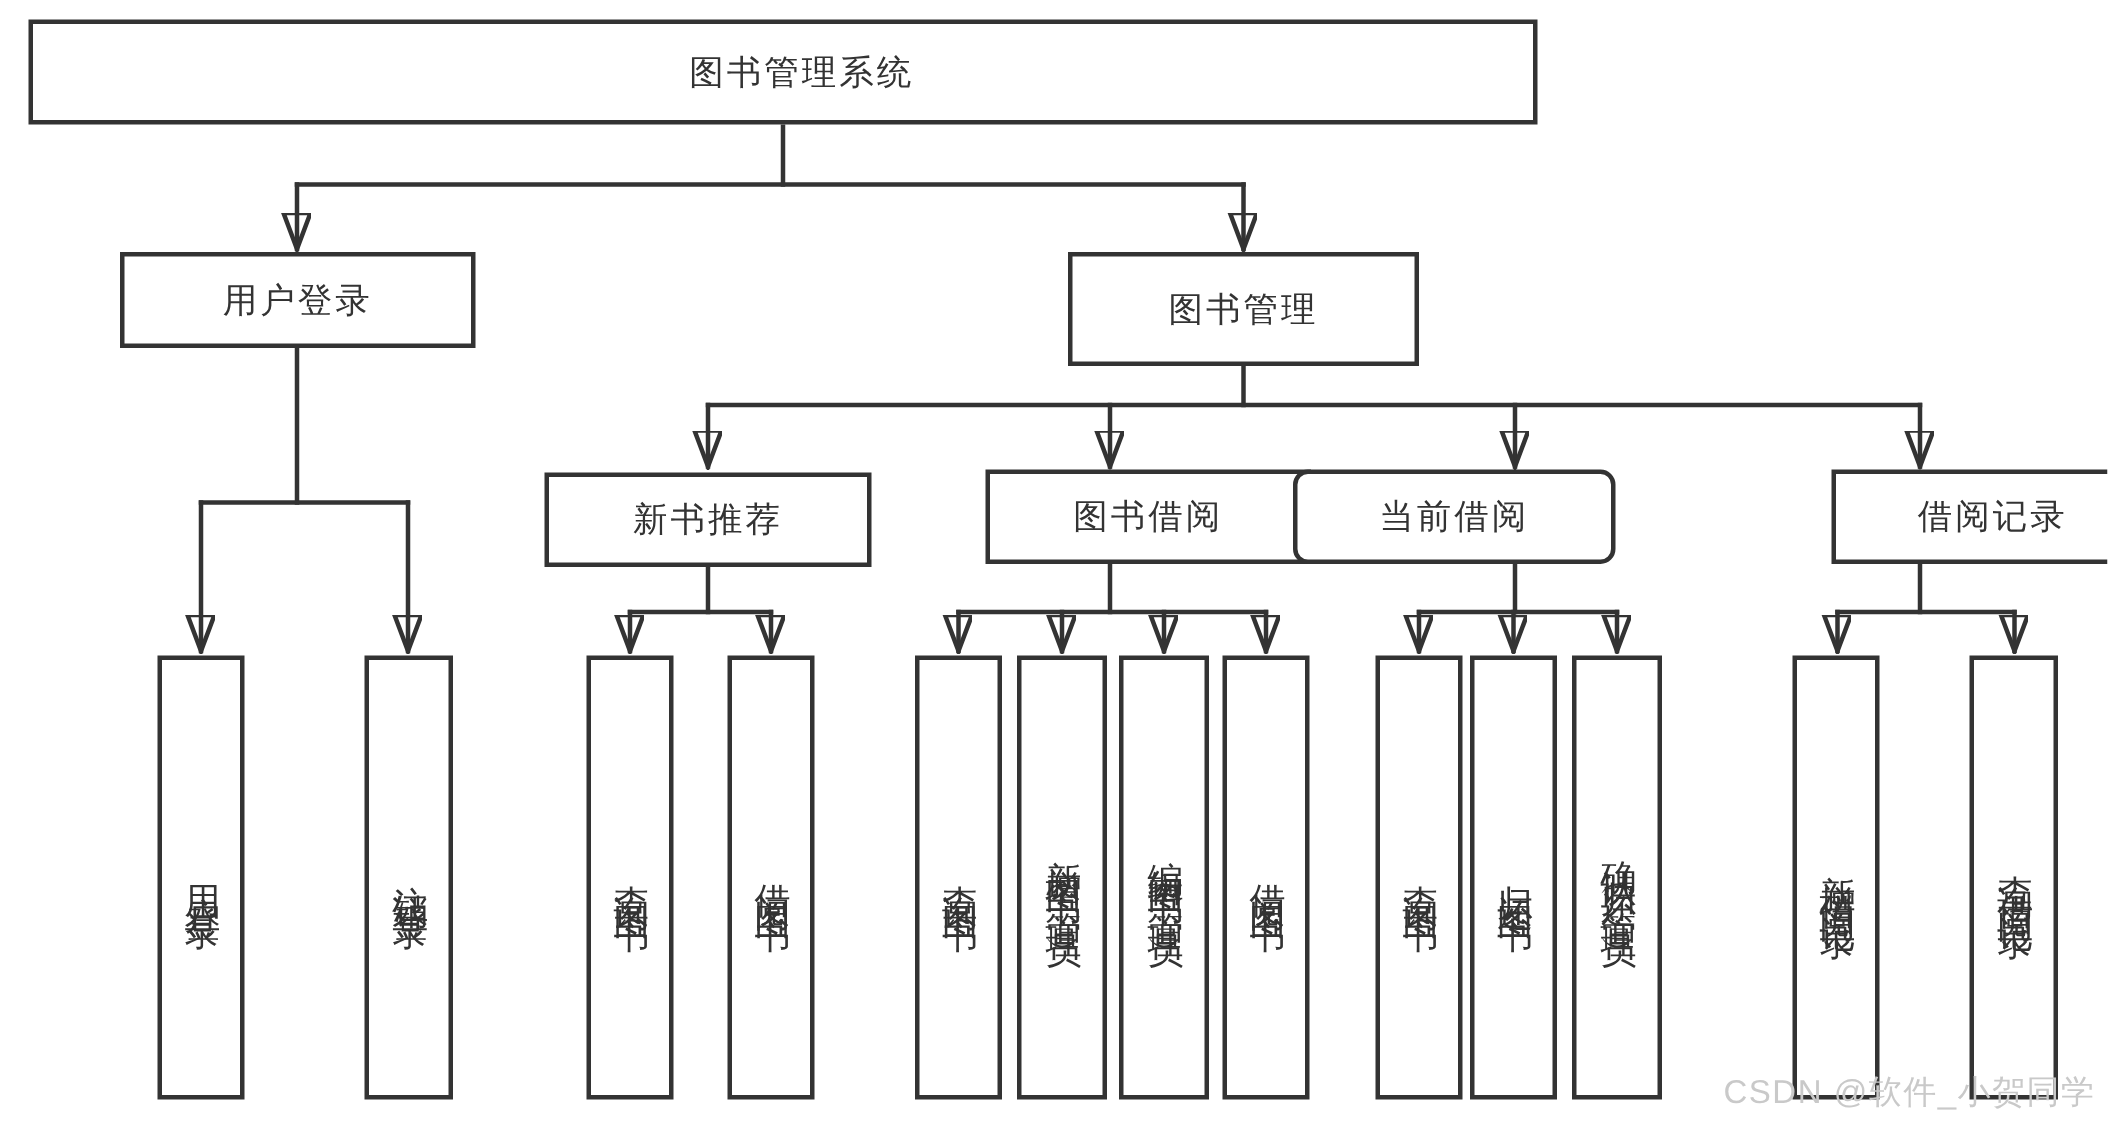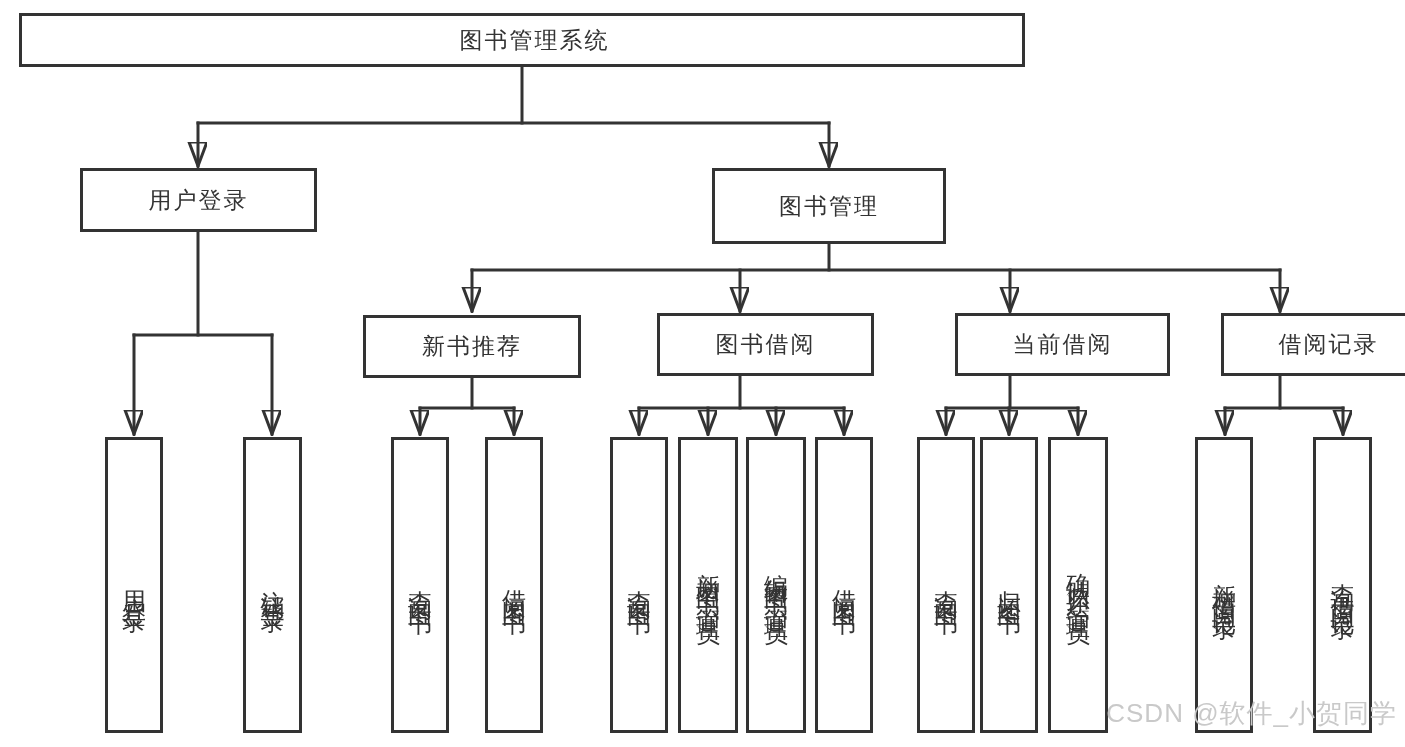--- a/index.html
+++ b/index.html
@@ -35,22 +35,22 @@
     background:var(--bg);
     top:437px;height:296px;
     display:flex;align-items:center;justify-content:center;
     writing-mode:vertical-rl;
     text-orientation:mixed;
     font-size:24px;letter-spacing:7px;
     line-height:1;
     z-index:2;
   }
   #watermark{
-    position:absolute;right:8px;bottom:16px;
-    font-size:26px;letter-spacing:1px;
+    position:absolute;right:8px;bottom:4px;
+    font-size:22px;letter-spacing:1px;
     color:var(--watermark);
     z-index:5;
     white-space:nowrap;
   }
 </style>
 </head>
 <body>
 
 <div id="stage">
 
@@ -109,28 +109,28 @@
     </g>
 
     <g>
       <path d="M1280 376 V408"></path>
       <path d="M1225 408 H1343"></path>
       <path d="M1225 408 V434" marker-end="url(#arrow)"></path>
       <path d="M1343 408 V434" marker-end="url(#arrow)"></path>
     </g>
   </svg>
 
-  <div class="box" style="left:19px;top:13px;width:1006px;height:54px;padding-left:25px;">图书管理系统</div>
+  <div class="box" style="left:19px;top:13px;width:1006px;height:70px;padding-left:25px;">图书管理系统</div>
 
   <div class="box" style="left:80px;top:168px;width:237px;height:64px;">用户登录</div>
   <div class="box" style="left:712px;top:168px;width:234px;height:76px;">图书管理</div>
 
   <div class="box" style="left:363px;top:315px;width:218px;height:63px;">新书推荐</div>
   <div class="box" style="left:657px;top:313px;width:217px;height:63px;">图书借阅</div>
-  <div class="box" style="left:955px;top:313px;width:215px;height:63px;">当前借阅</div>
+  <div class="box" style="left:862px;top:313px;width:215px;height:63px;border-radius:10px;">当前借阅</div>
   <div class="box" style="left:1173px;top:313px;width:215px;height:63px;margin-left:48px;">借阅记录</div>
 
   <div class="vbox" style="left:105px;width:58px;">用户登录</div>
   <div class="vbox" style="left:243px;width:59px;">注销登录</div>
 
   <div class="vbox" style="left:391px;width:58px;">查询图书</div>
   <div class="vbox" style="left:485px;width:58px;">借阅图书</div>
 
   <div class="vbox" style="left:610px;width:58px;">查询图书</div>
   <div class="vbox" style="left:678px;width:60px;">新增图书（管理员）</div>

